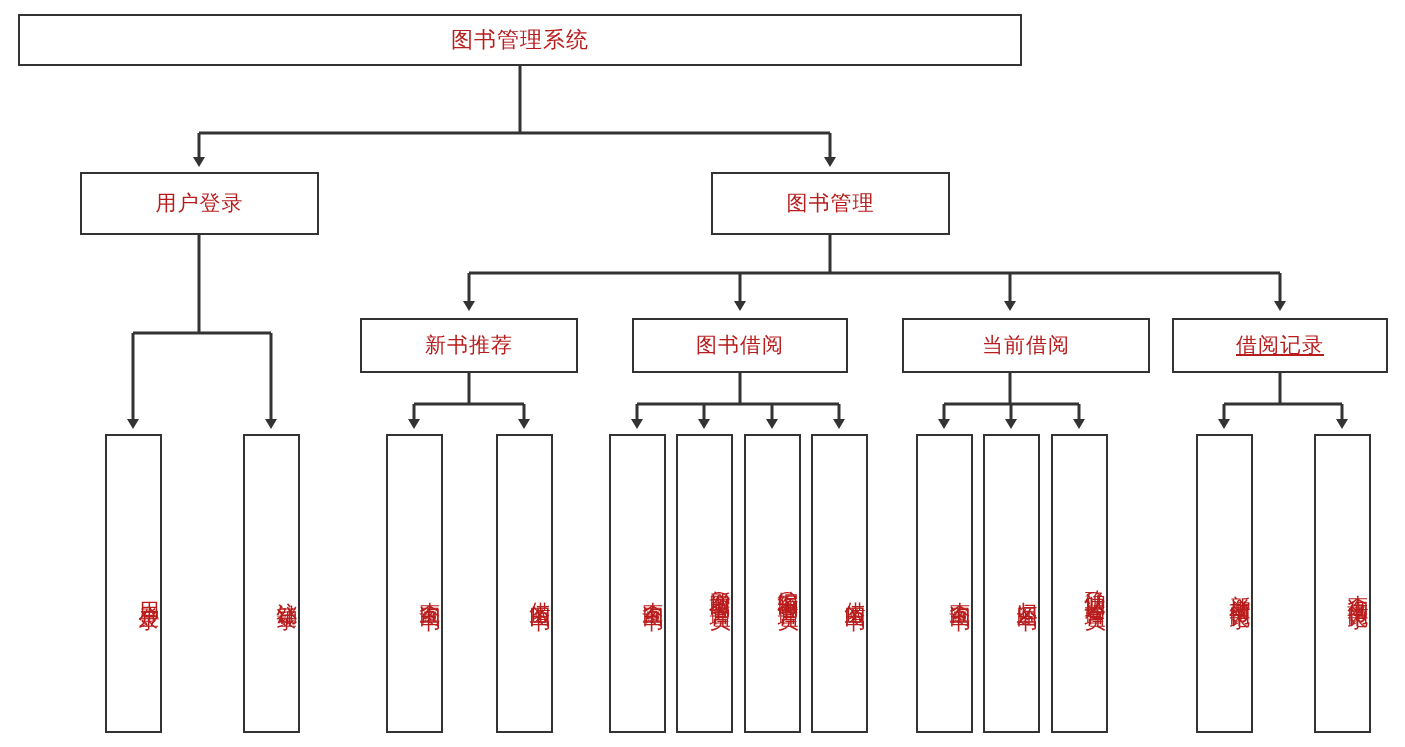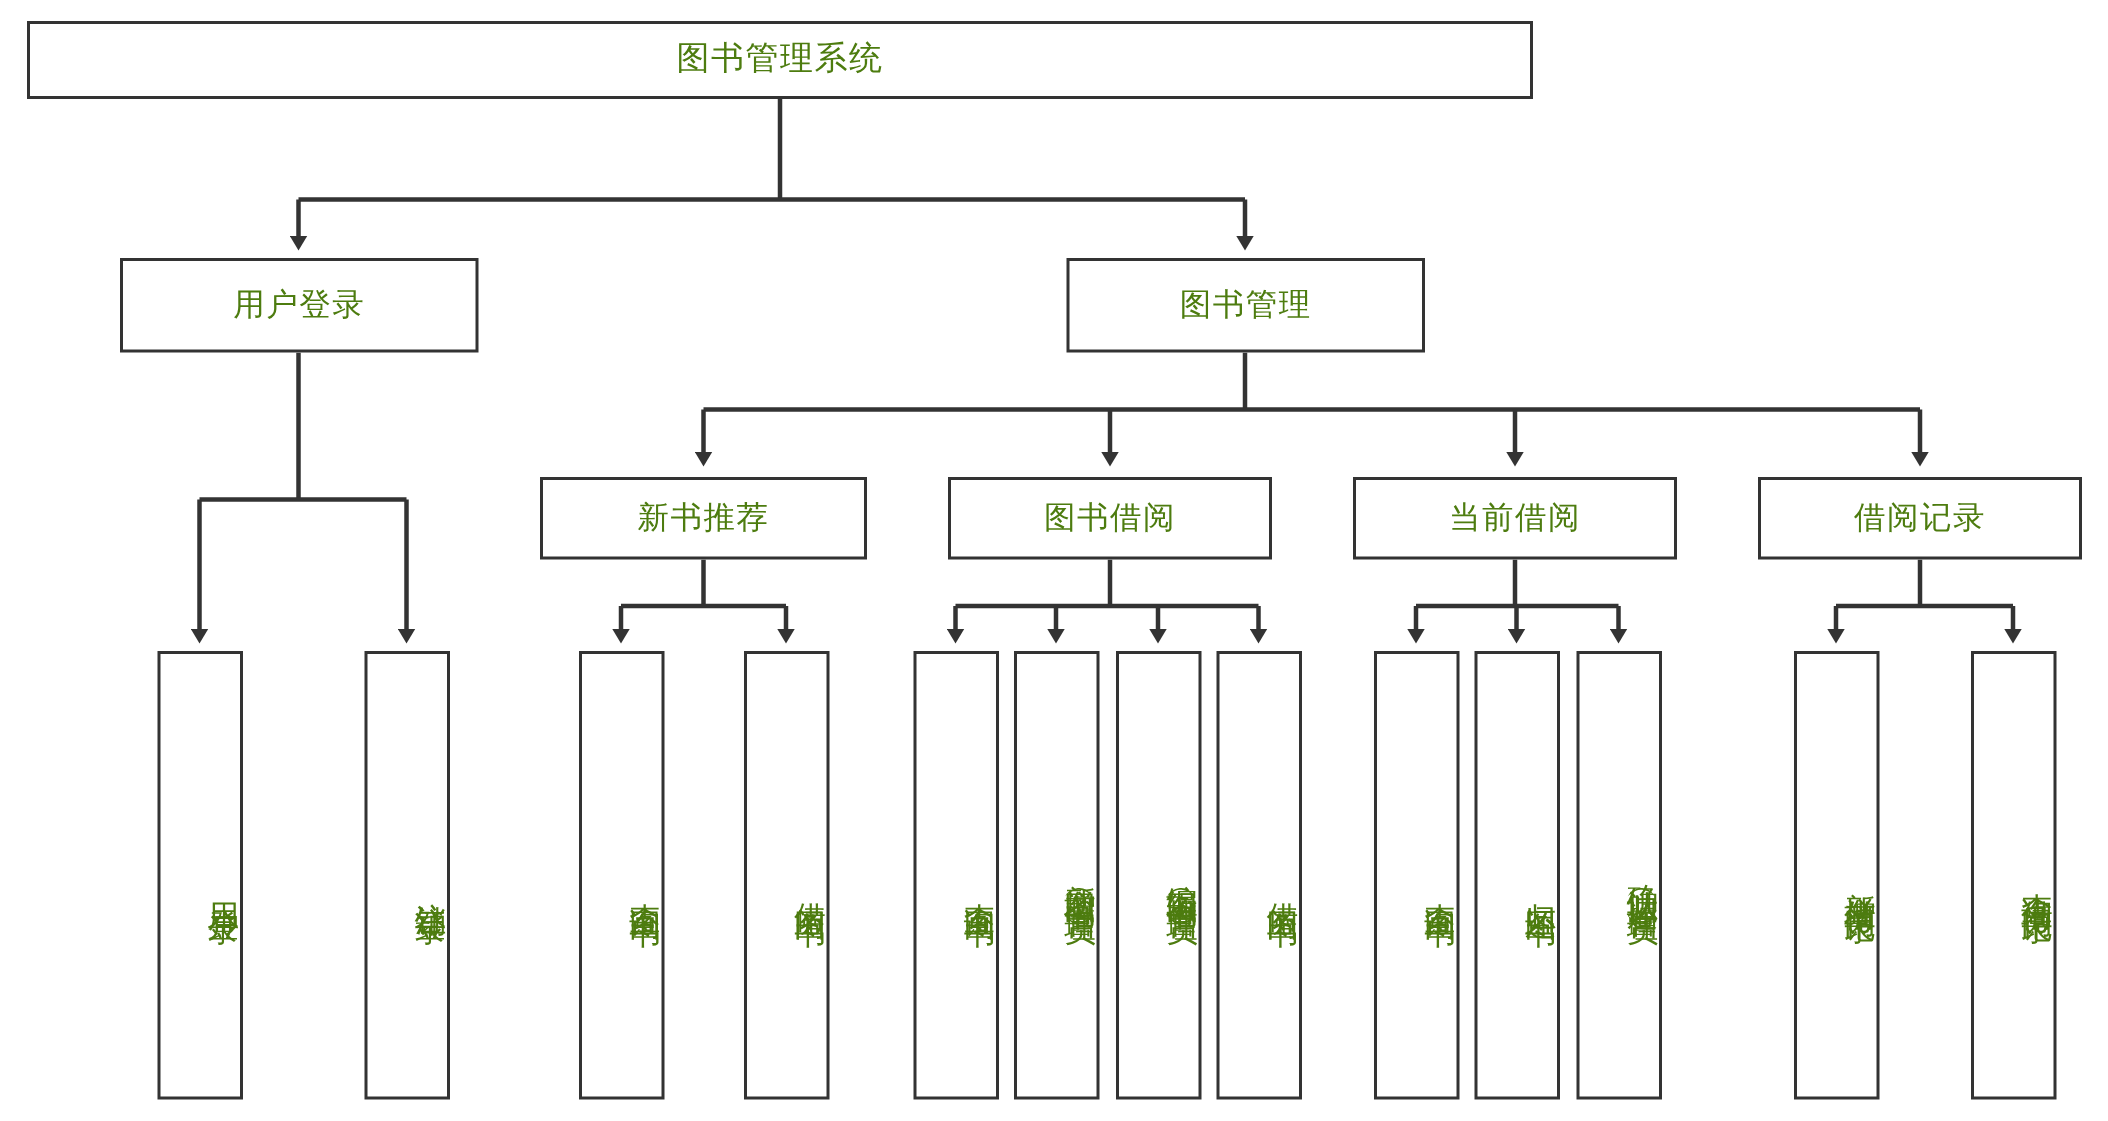--- a/index.html
+++ b/index.html
@@ -22,21 +22,21 @@
     left: 0;
     top: 0;
     width: 1405px;
     height: 747px;
   }
   .node {
     position: absolute;
     box-sizing: border-box;
     border: 2px solid #333333;
     background: #ffffff;
-    color: #4d7c0f;
+    color: #b91c1c;
     display: flex;
     align-items: center;
     justify-content: center;
     text-align: center;
     z-index: 2;
   }
   .node.horiz {
     font-size: 21px;
     letter-spacing: 1px;
     line-height: 1.2;
@@ -160,24 +160,24 @@
   <div class="node horiz" style="left:711px; top:172px; width:239px; height:63px;">
     <span>图书管理</span>
   </div>
 
   <div class="node horiz" style="left:632px; top:318px; width:216px; height:55px;">
     <span>图书借阅</span>
   </div>
   <div class="node horiz" style="left:360px; top:318px; width:218px; height:55px;">
     <span>新书推荐</span>
   </div>
-  <div class="node horiz" style="left:902px; top:318px; width:216px; height:55px;">
+  <div class="node horiz" style="left:902px; top:318px; width:248px; height:55px;">
     <span>当前借阅</span>
   </div>
-  <div class="node horiz" style="left:1172px; top:318px; width:216px; height:55px;">
+  <div class="node horiz" style="left:1172px; top:318px; width:216px; height:55px;text-decoration:underline;">
     <span>借阅记录</span>
   </div>
 
   <div class="node vert" style="left:105px; top:434px; width:57px; height:299px;">
     <span>用户登录</span>
   </div>
   <div class="node vert" style="left:243px; top:434px; width:57px; height:299px;">
     <span>注销登录</span>
   </div>
 

